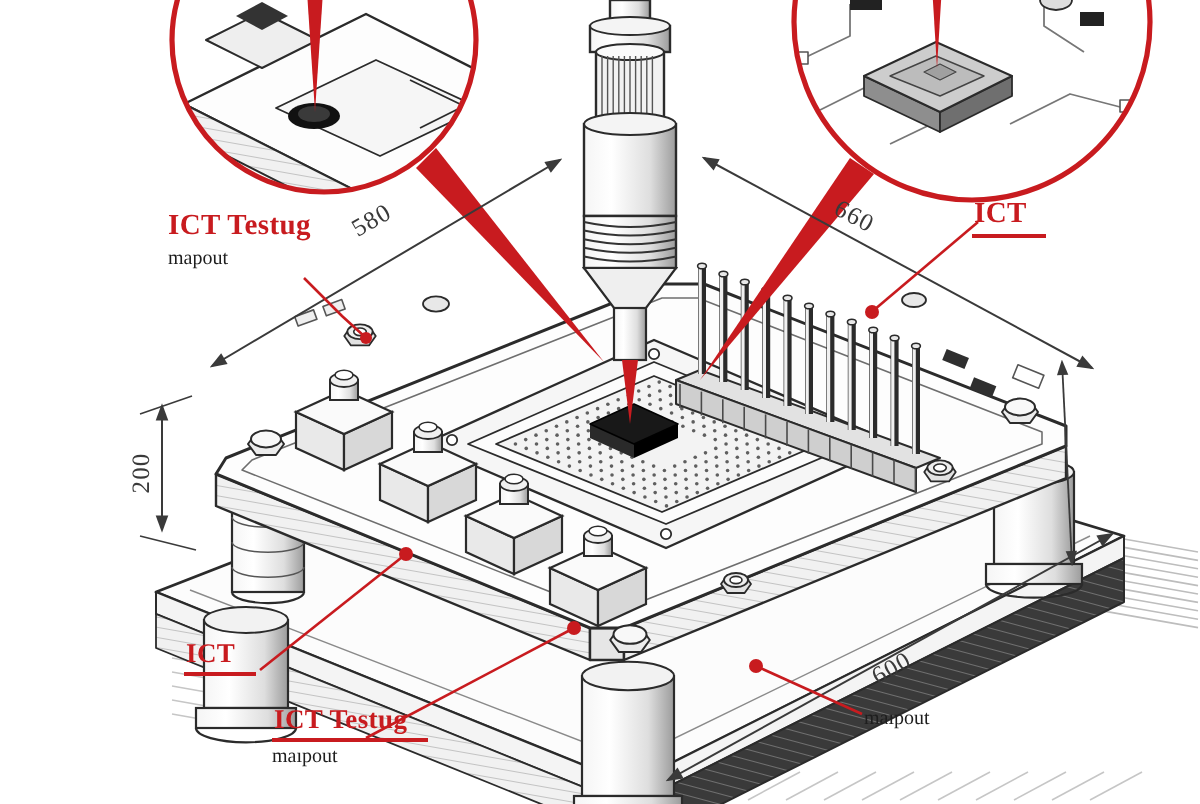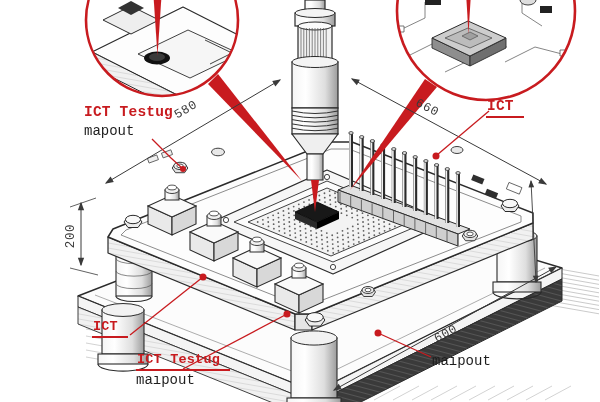--- a/index.html
+++ b/index.html
@@ -1,25 +1,25 @@
 <!DOCTYPE html>
 <html style="--red: #c81b1f; --ink: #2b2b2b; --paper: #ffffff;"><head>
 <meta charset="utf-8">
 <style>
   html,body{margin:0;padding:0;background:#fff;}
   .stage{position:relative;width:600px;height:402px;background:var(--paper,#fff);overflow:hidden;
-         font-family:Liberation Mono, monospace;}
+         font-family:Liberation Serif, serif;}
   svg{position:absolute;left:0;top:0;}
   .red-stroke{stroke:var(--red,#c81b1f);}
   .red-fill{fill:var(--red,#c81b1f);}
   .lbl{position:absolute;line-height:1.12;white-space:nowrap;}
   .lbl .t{display:inline-block;font-weight:700;font-size:13.5px;color:var(--red,#c81b1f);letter-spacing:.2px;}
   .lbl .t.big{font-size:14.5px;}
   .lbl .u{border-bottom:2px solid var(--red,#c81b1f);padding:0 10px 2px 1px;}
-  .lbl .s{display:block;font-size:14px;font-weight:400;color:#1e1e1e;margin-top:2px;}
+  .lbl .s{display:block;font-size:10px;font-weight:400;color:#1e1e1e;margin-top:2px;}
   .dim{position:absolute;width:60px;text-align:center;font-size:12.5px;color:#3a3a3a;
        letter-spacing:.6px;transform-origin:center;}
 </style>
 </head>
 <body>
 
 <div class="stage">
 <svg id="scene" width="600" height="402" viewBox="0 0 600 402">
   <defs>
     <linearGradient id="cyl" x1="0" y1="0" x2="1" y2="0">

